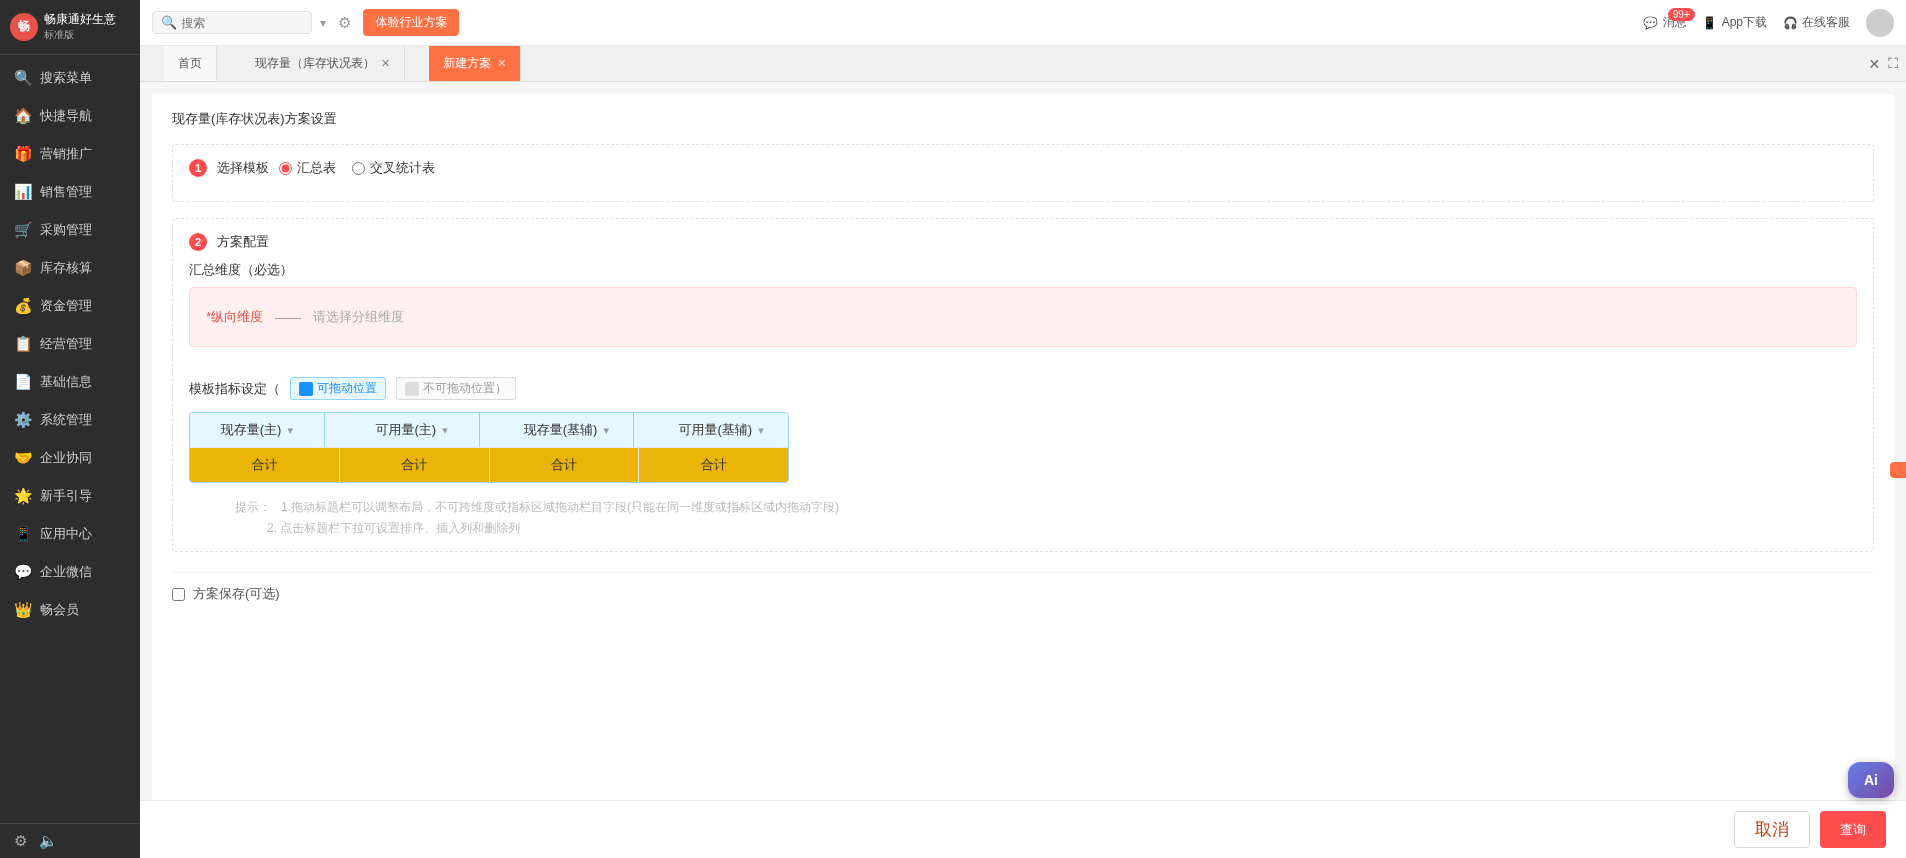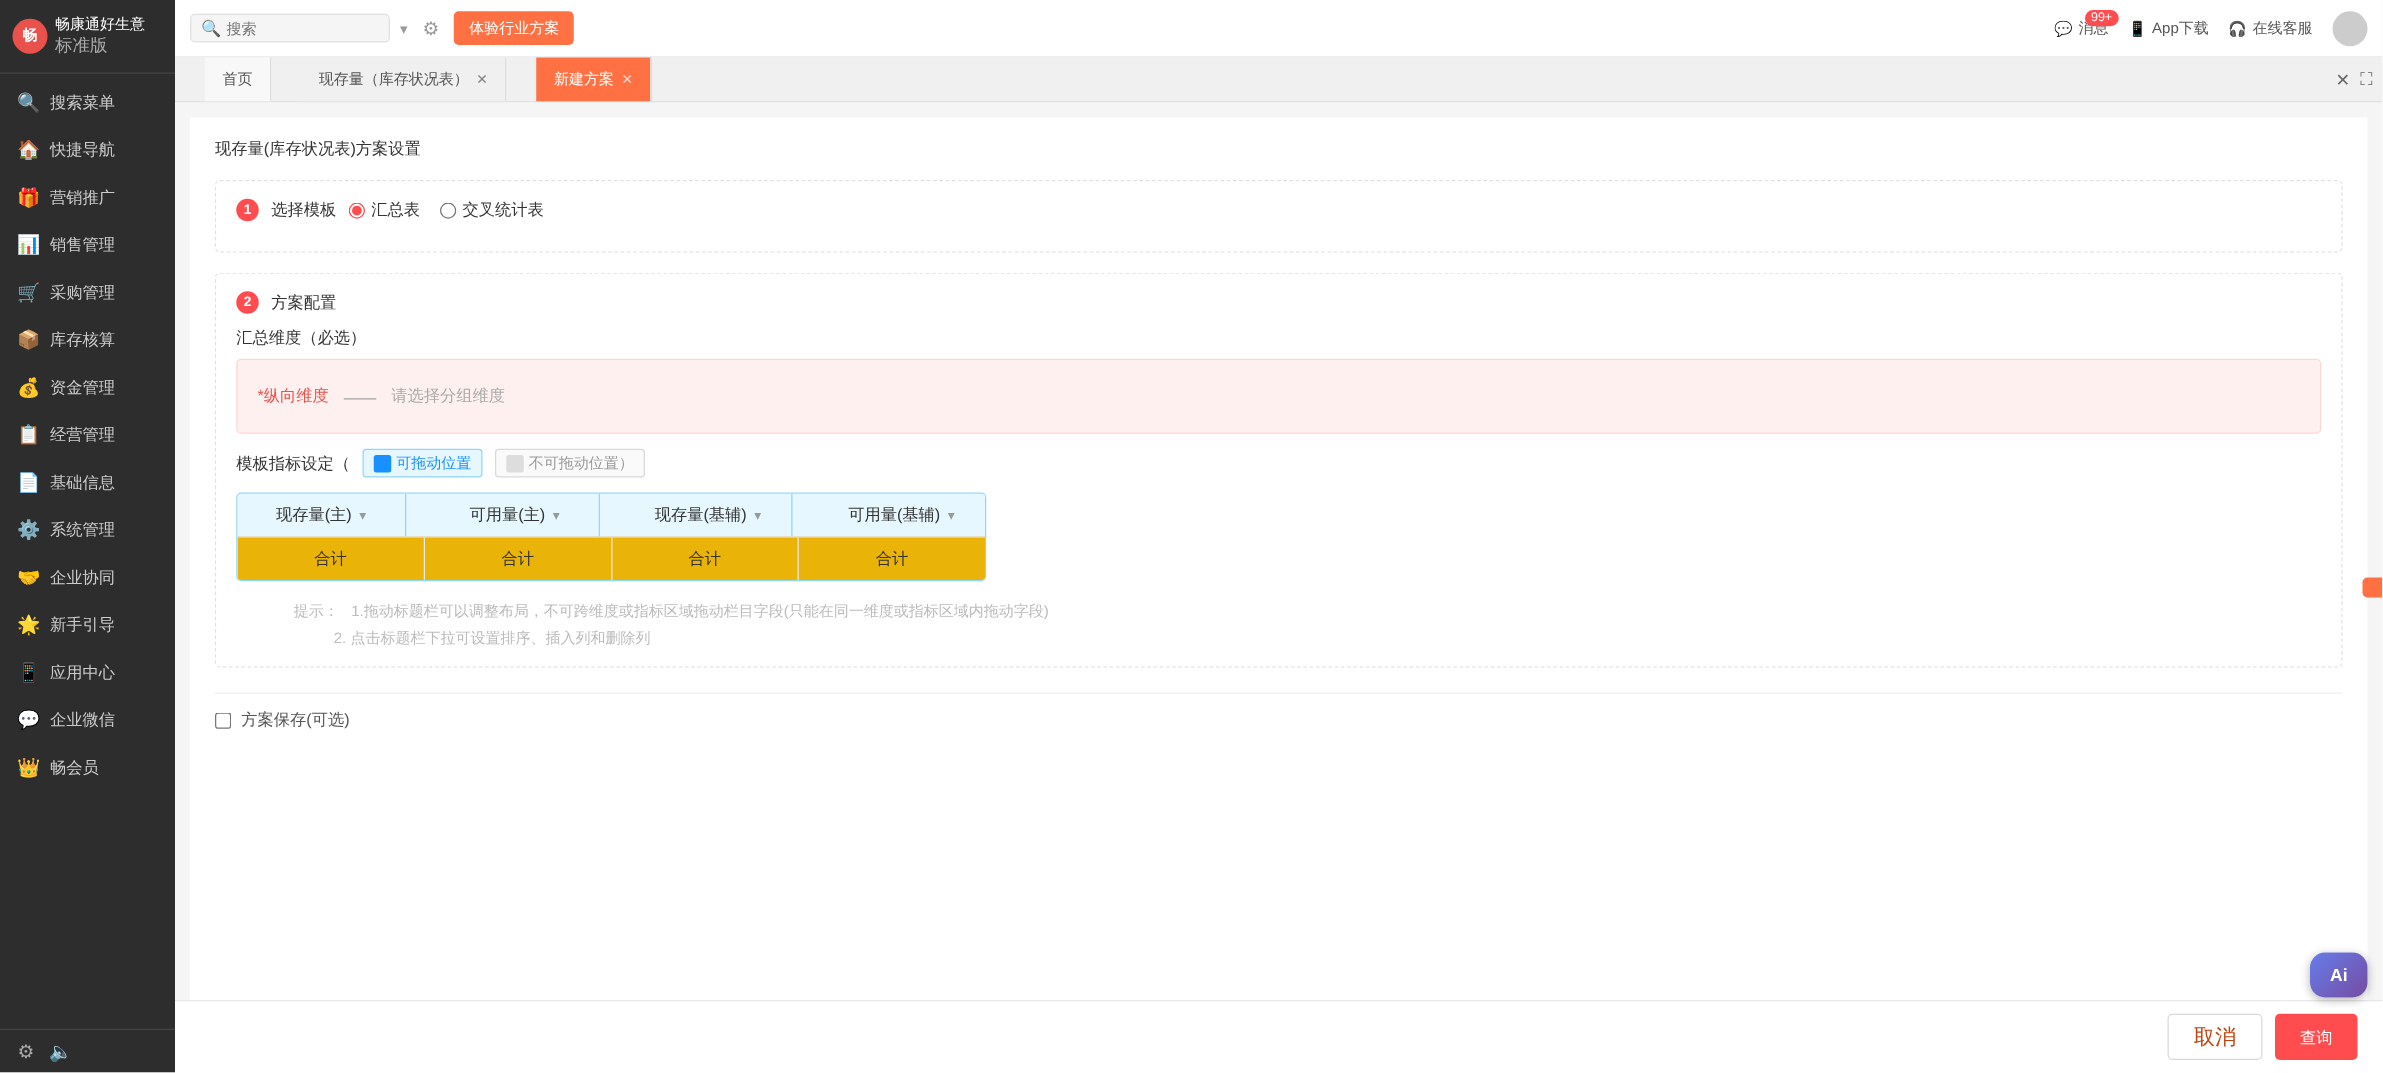--- a/index.html
+++ b/index.html
@@ -34,21 +34,21 @@
       font-size: 12px;
       font-weight: bold;
       flex-shrink: 0;
     }
     .logo-text {
       font-size: 12px;
       color: #fff;
       line-height: 1.3;
     }
     .logo-sub {
-      font-size: 14px;
+      font-size: 10px;
       color: #aaa;
     }
     .sidebar-nav {
       flex: 1;
       overflow-y: auto;
       padding: 4px 0;
     }
     .sidebar-item {
       display: flex;
       align-items: center;
@@ -312,21 +312,21 @@
       color: #333;
       margin-bottom: 8px;
     }
 
     
     .dim-area {
       background: #fff0f0;
       border: 1px solid #ffd6d6;
       border-radius: 4px;
       padding: 20px 16px;
-      margin-bottom: 12px;
+      margin-bottom: 30px;
     }
     .dim-row {
       display: flex;
       align-items: center;
       gap: 12px;
       color: #e8524a;
       font-size: 13px;
     }
     .dim-required {
       color: #e8524a;

